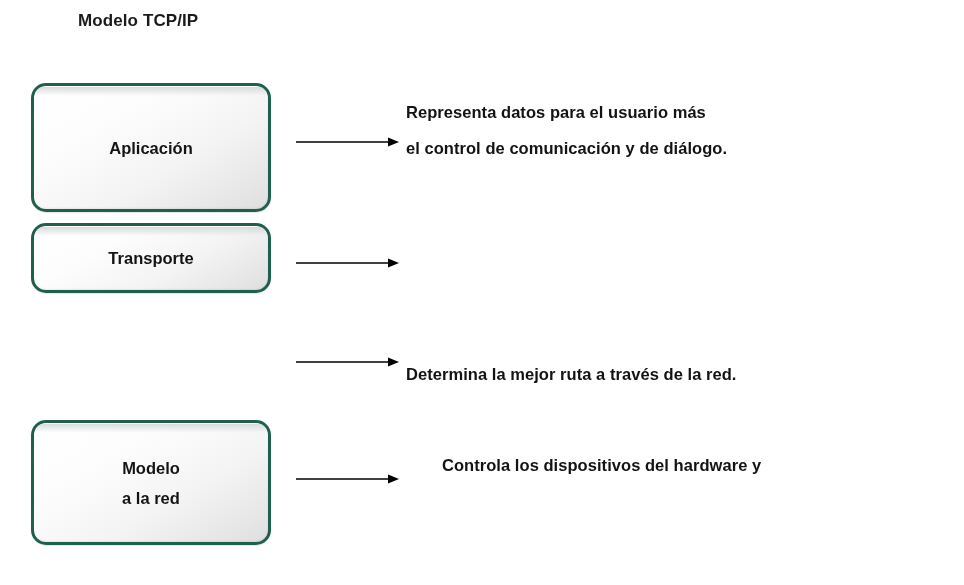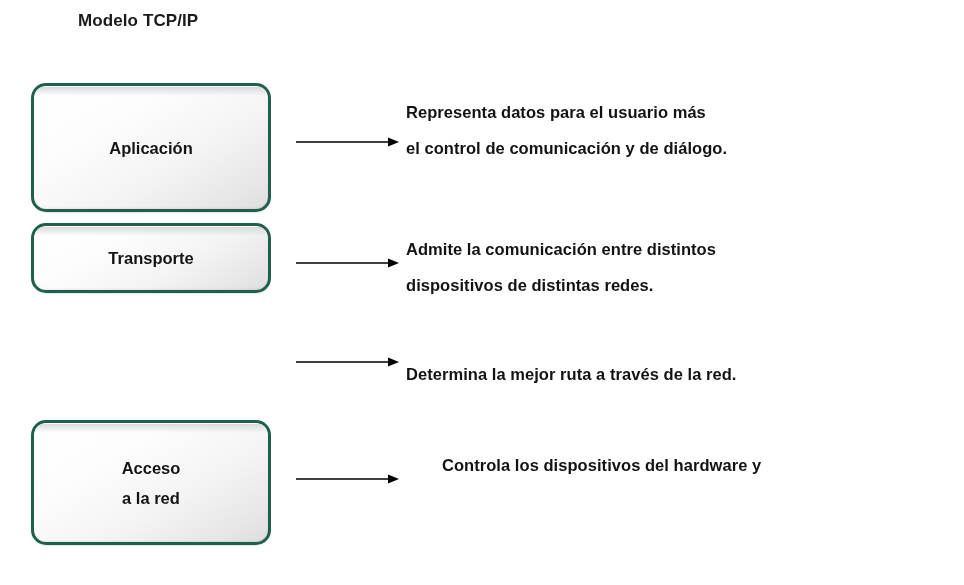--- a/index.html
+++ b/index.html
@@ -140,37 +140,33 @@
 
   <div class="layer-box" id="box-transport">
     <span class="layer-label">Transporte</span>
   </div>
   <div class="arrow" id="arrow-transport">
     <svg width="106" height="14" viewBox="0 0 106 14">
       <line x1="2" y1="7" x2="96" y2="7" stroke="#000000" stroke-width="1.6"></line>
       <polygon points="94,2.4 105,7 94,11.6" fill="#000000"></polygon>
     </svg>
   </div>
-  <div class="description" id="desc-transport">
-    <span class="line">Admite la comunicación entre distintos</span>
-    <span class="line">dispositivos de distintas redes.</span>
-  </div>
 
   <div class="arrow" id="arrow-internet">
     <svg width="106" height="14" viewBox="0 0 106 14">
       <line x1="2" y1="7" x2="96" y2="7" stroke="#000000" stroke-width="1.6"></line>
       <polygon points="94,2.4 105,7 94,11.6" fill="#000000"></polygon>
     </svg>
   </div>
   <div class="description" id="desc-internet">
     <span class="line">Determina la mejor ruta a través de la red.</span>
   </div>
 
   <div class="layer-box" id="box-network-access">
-    <span class="layer-label">Acceso</span>
+    <span class="layer-label">Modelo</span>
     <span class="layer-label">a la red</span>
   </div>
   <div class="arrow" id="arrow-network-access">
     <svg width="106" height="14" viewBox="0 0 106 14">
       <line x1="2" y1="7" x2="96" y2="7" stroke="#000000" stroke-width="1.6"></line>
       <polygon points="94,2.4 105,7 94,11.6" fill="#000000"></polygon>
     </svg>
   </div>
   <div class="description" id="desc-network-access">
     <span class="line">Controla los dispositivos del hardware y</span>

